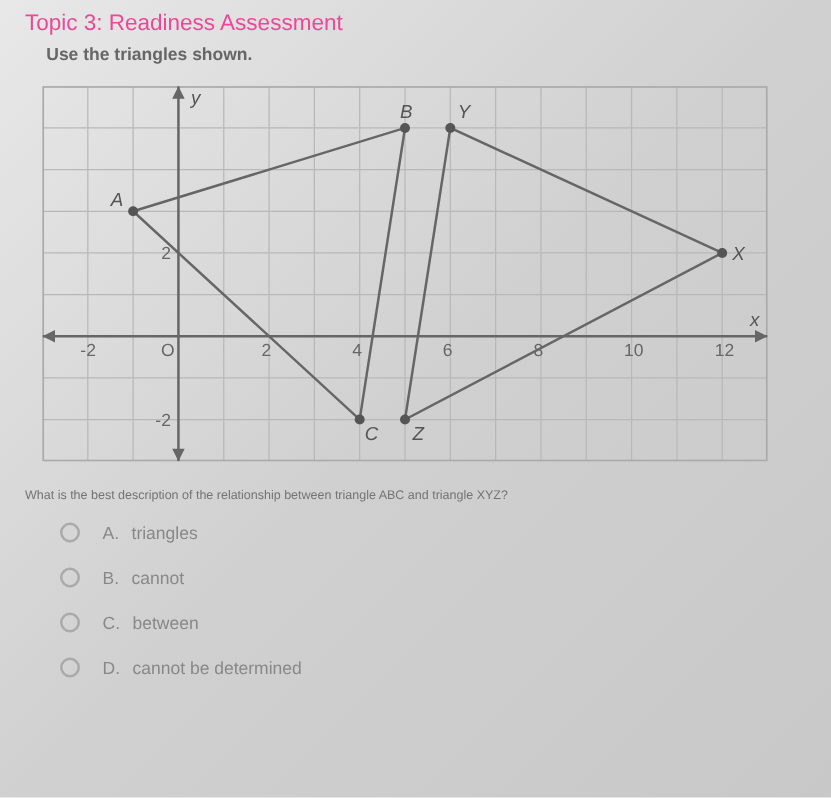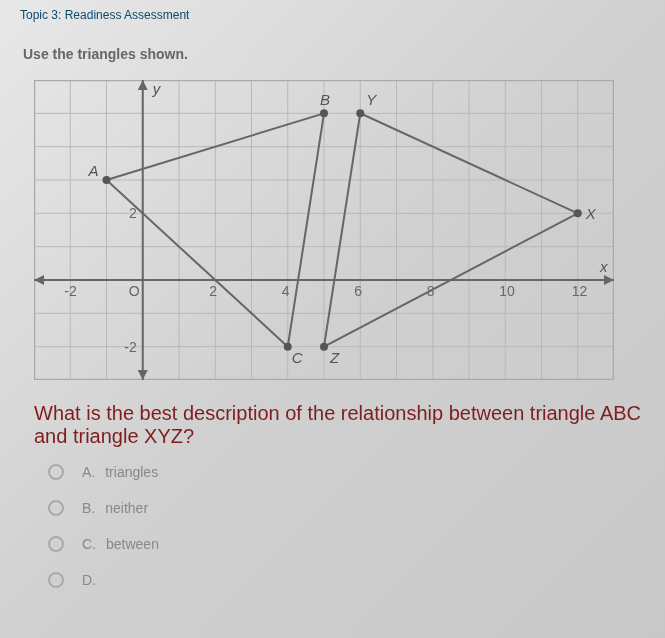--- a/index.html
+++ b/index.html
@@ -6,49 +6,49 @@
   body {
     width: 665px;
     height: 638px;
     font-family: Arial, sans-serif;
     background: linear-gradient(135deg, #e8e8e8 0%, #d0d0d0 50%, #c8c8c8 100%);
     padding: 8px 20px;
     color: #777;
     overflow: hidden;
   }
   .topic-title {
-    font-size: 12px;
-    color: #0c4a6e;
-    margin-bottom: 24px;
+    font-size: 18px;
+    color: #ec4899;
+    margin-bottom: 6px;
   }
   .instruction {
     font-size: 14px;
     color: #666;
     font-weight: bold;
-    margin-left: 3px;
+    margin-left: 17px;
     margin-bottom: 18px;
   }
   .chart-wrap {
     margin-left: 14px;
     margin-bottom: 22px;
   }
   svg { display:block; }
   .grid-line { stroke: #b8b8b8; stroke-width: 1; }
   .grid-border { stroke: #aaa; stroke-width: 1.5; fill: none; }
   .axis-line { stroke: #666; stroke-width: 2; }
   .arrow { fill: #666; }
   .tri { stroke: #666; stroke-width: 2; fill: none; }
   .pt { fill: #555; }
   .axlbl { font-family: Arial; font-size: 15px; fill: #555; font-style: italic; }
   .ptlbl { font-family: Arial; font-size: 15px; fill: #555; font-style: italic;}
   .ticklbl { font-family: Arial; font-size: 14px; fill: #666; }
   .question {
-    font-size: 20px;
-    color: #7f1d1d;
-    margin-left: 14px;
+    font-size: 10px;
+    color: #737373;
+    margin-left: 0;
     margin-bottom: 16px;
   }
   .opts { margin-left: 28px; }
   .opt {
     display: flex;
     align-items: center;
     margin-bottom: 20px;
     font-size: 14px;
     color: #888;
   }
@@ -136,24 +136,25 @@
 
 <div class="opts">
   <div class="opt">
     <span class="radio"></span>
     <span class="opt-letter">A.</span>
     <span>triangles</span>
   </div>
   <div class="opt">
     <span class="radio"></span>
     <span class="opt-letter">B.</span>
-    <span>neither</span>
+    <span>cannot</span>
   </div>
   <div class="opt">
     <span class="radio"></span>
     <span class="opt-letter">C.</span>
     <span>between</span>
   </div>
   <div class="opt">
     <span class="radio"></span>
     <span class="opt-letter">D.</span>
+    <span>cannot be determined</span>
   </div>
 </div>
 
 </body></html>

